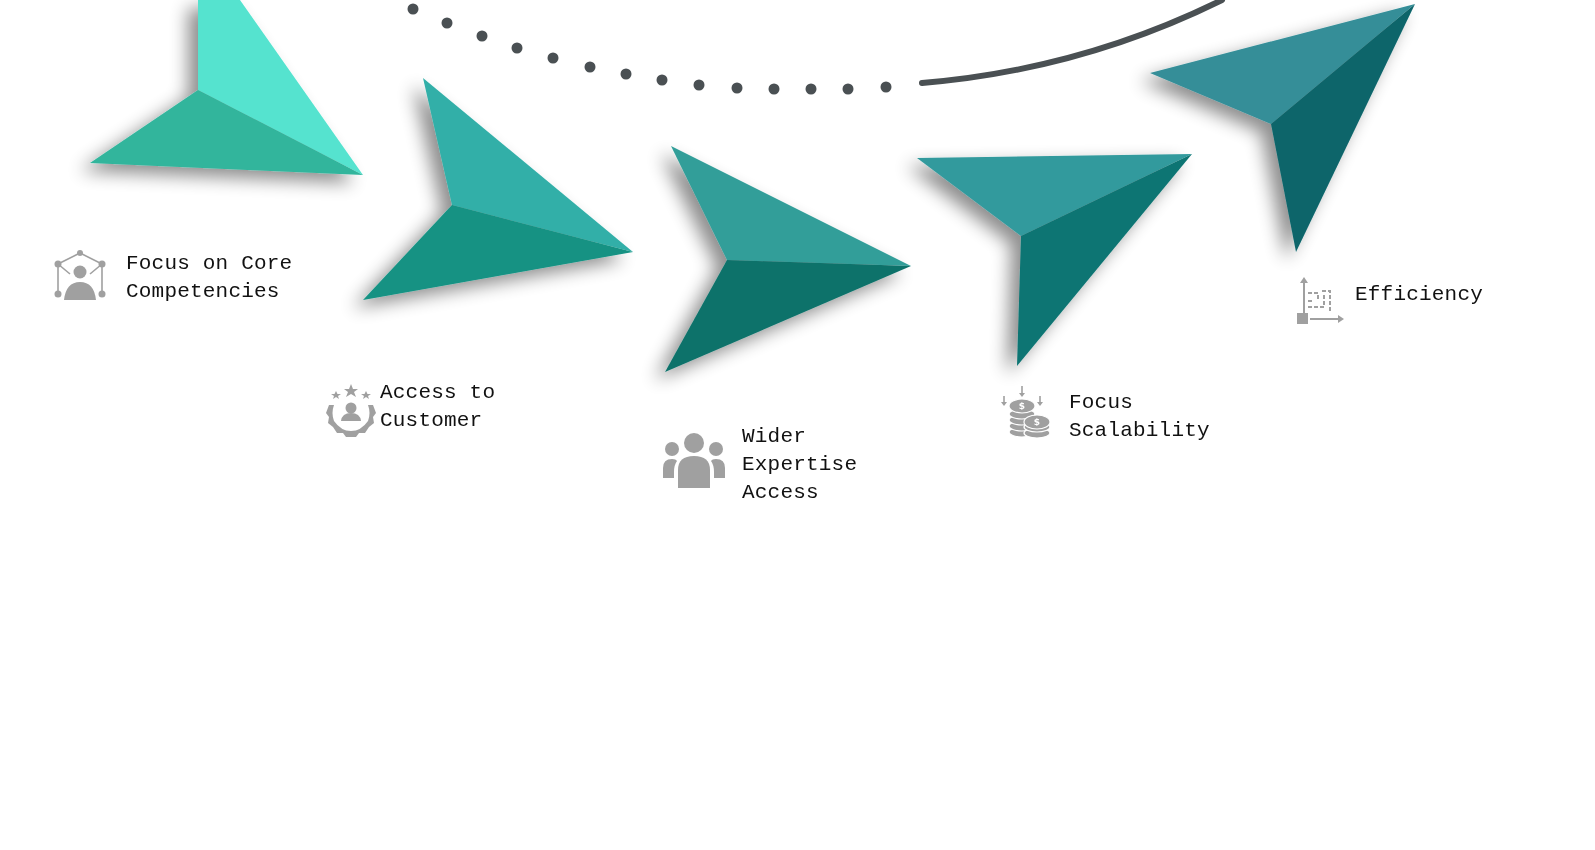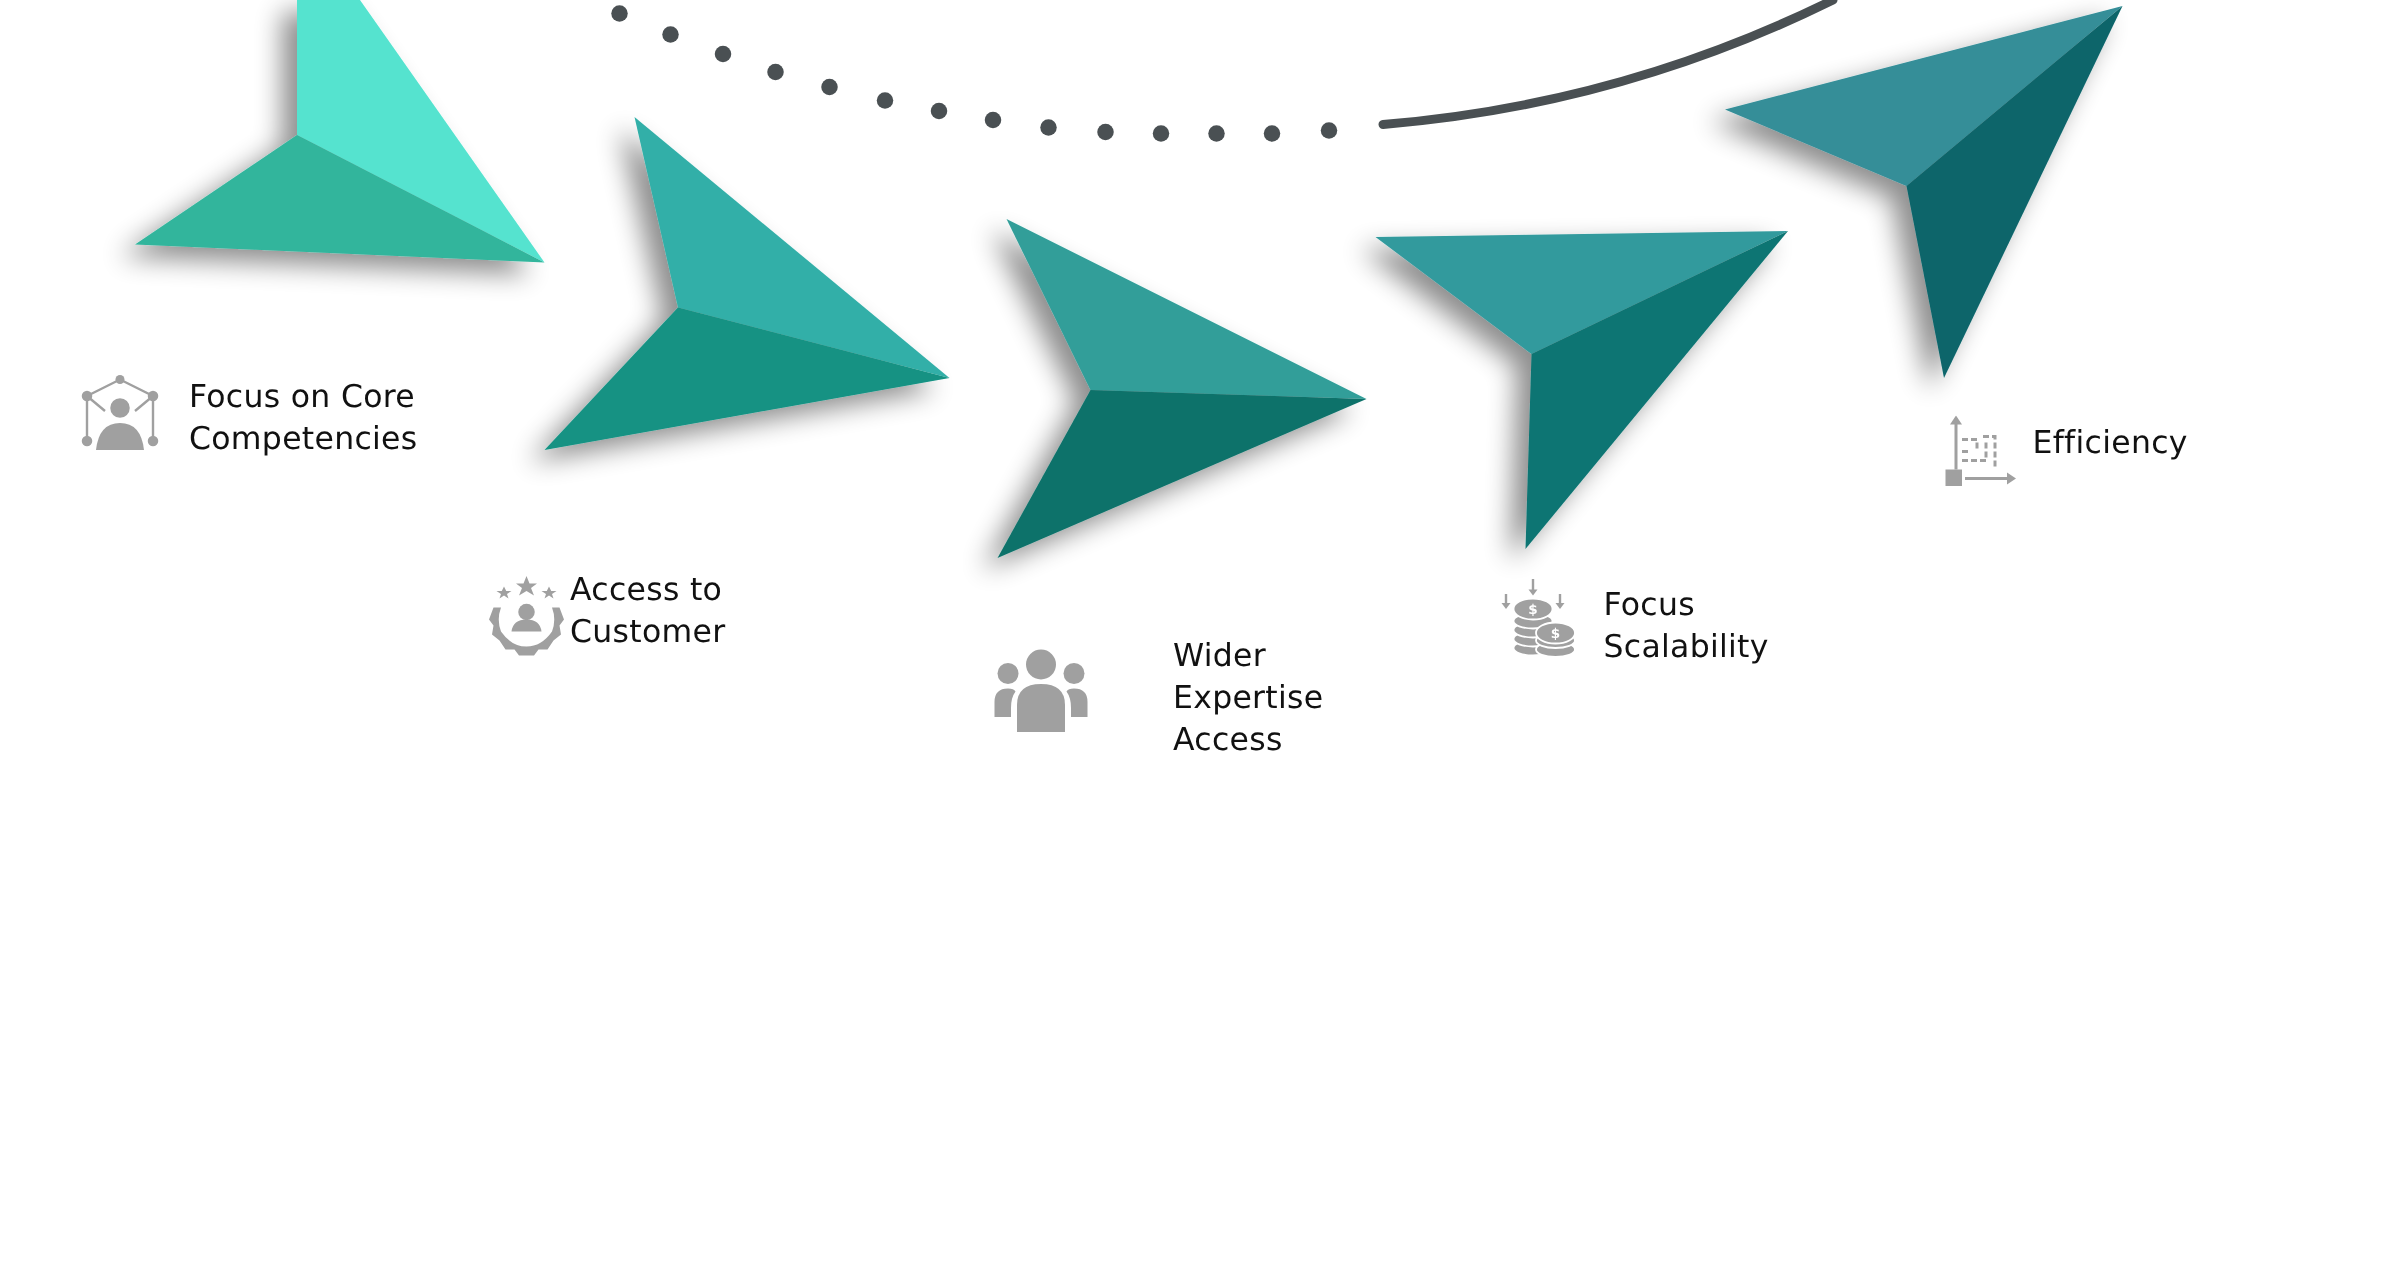--- a/index.html
+++ b/index.html
@@ -1,19 +1,19 @@
 <!DOCTYPE html>
 <html><head>
 <meta charset="utf-8">
 <style>
   html, body { margin:0; padding:0; background:#ffffff; }
   body { width:1595px; height:850px; position:relative; overflow:hidden; font-family:"DejaVu Sans","Liberation Sans",sans-serif; }
   .canvas { position:absolute; left:0; top:0; width:1595px; height:850px; }
   .label { position:absolute; color:#111111; font-size:21px; line-height:28px; font-weight:500; letter-spacing:0.2px; }
-  .label span { display:block; white-space:nowrap; }
+  .label span { display:block; white-space:nowrap;font-family:Liberation Mono, monospace; }
   .icon { position:absolute; }
 </style>
 </head>
 <body>
 
 <svg class="canvas" viewBox="0 0 1595 850" width="1595" height="850">
   <defs>
     <filter id="sh" x="-30%" y="-30%" width="160%" height="160%">
       <feGaussianBlur in="SourceAlpha" stdDeviation="9"></feGaussianBlur>
       <feOffset dx="-10" dy="8" result="b"></feOffset>
@@ -152,21 +152,21 @@
 </svg>
 
 <div class="label" style="left:126px;top:250px">
   <span>Focus on Core</span>
   <span>Competencies</span>
 </div>
 <div class="label" style="left:380px;top:379px">
   <span>Access to</span>
   <span>Customer</span>
 </div>
-<div class="label" style="left:782px;top:423px">
+<div class="label" style="left:742px;top:423px">
   <span>Wider</span>
   <span>Expertise</span>
   <span>Access</span>
 </div>
 <div class="label" style="left:1069px;top:389px">
   <span>Focus</span>
   <span>Scalability</span>
 </div>
 <div class="label" style="left:1355px;top:281px">
   <span>Efficiency</span>

